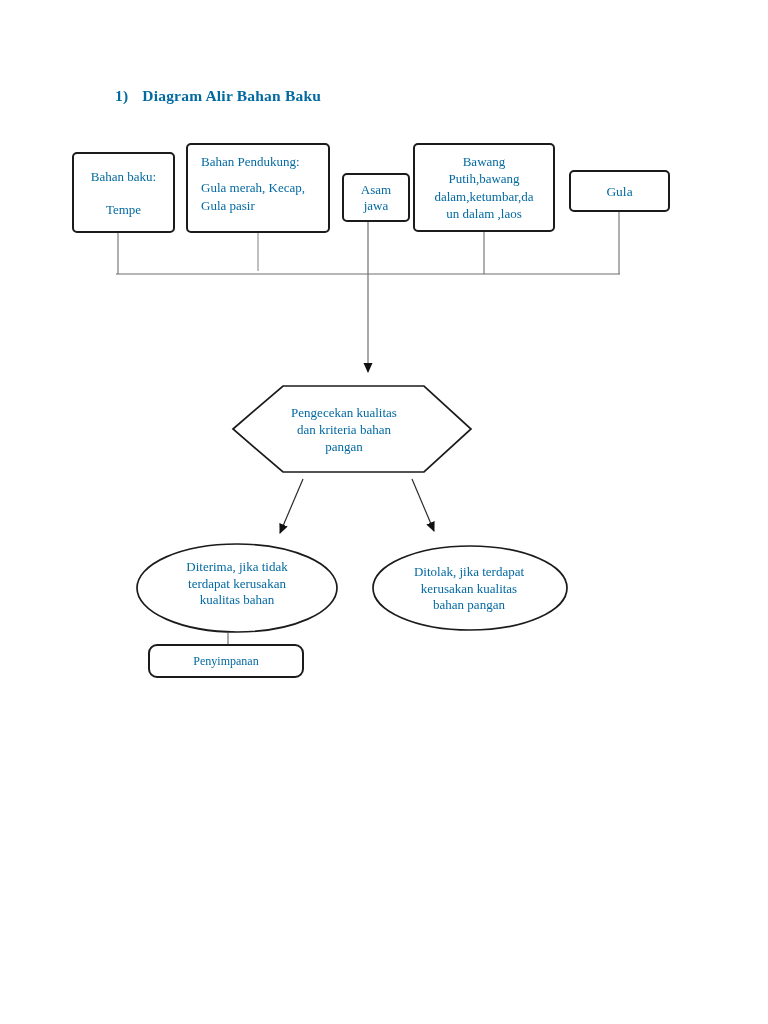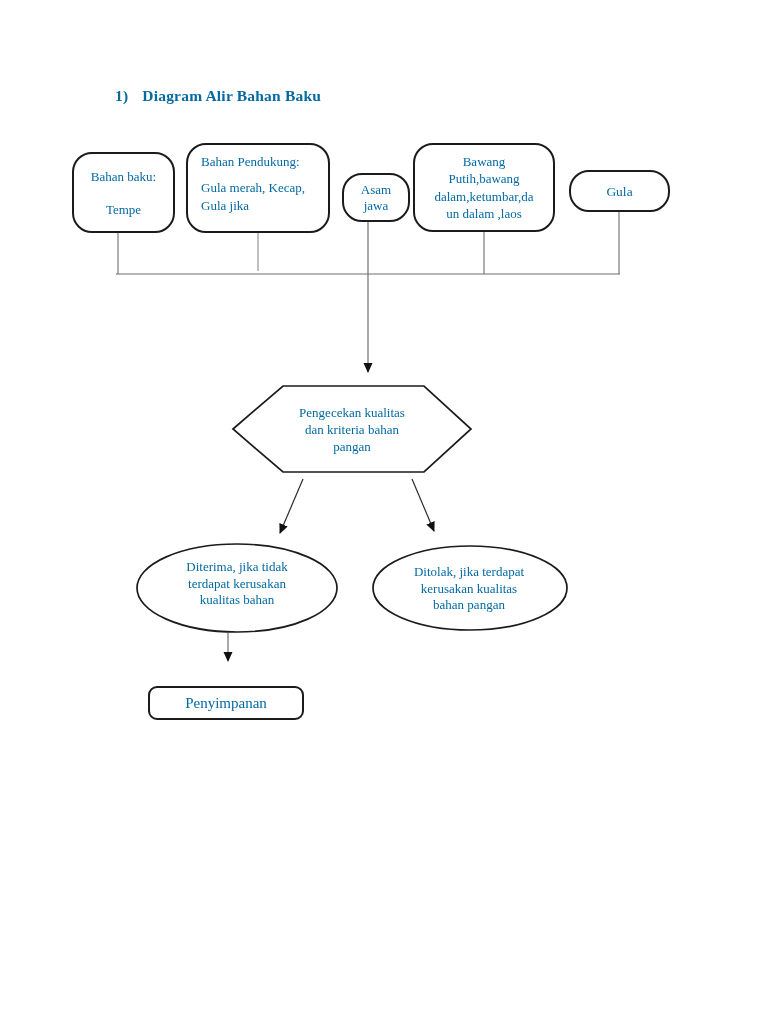--- a/index.html
+++ b/index.html
@@ -22,21 +22,21 @@
     white-space: nowrap;
   }
   .title .num { margin-right: 14px; }
 
   svg.diagram { position: absolute; left: 0; top: 0; z-index: 0; }
 
   .box {
     position: absolute;
     box-sizing: border-box;
     border: 2px solid #1b1b1b;
-    border-radius: 20px;
+    border-radius: 5px;
     background: #ffffff;
     z-index: 1;
     font-size: 13px;
     line-height: 17px;
     text-align: center;
     display: flex;
     flex-direction: column;
     justify-content: center;
     align-items: center;
   }
@@ -45,30 +45,30 @@
   #box-bahan-baku   { left: 72px;  top: 152px; width: 103px; height: 81px; row-gap: 16px; }
   #box-bahan-pendukung {
     left: 186px; top: 143px; width: 144px; height: 90px;
     justify-content: flex-start; align-items: flex-start;
     text-align: left; padding: 8px 8px 0 13px; line-height: 18px;
   }
   #box-bahan-pendukung .heading { margin-bottom: 8px; }
   #box-asam-jawa    { left: 342px; top: 173px; width: 68px;  height: 49px; line-height: 16px; }
   #box-bawang       { left: 413px; top: 143px; width: 142px; height: 89px; line-height: 17.5px; }
   #box-garam        { left: 569px; top: 170px; width: 101px; height: 42px; font-size: 13.5px; }
-  #box-penyimpanan  { left: 148px; top: 686px; width: 156px; height: 34px; border-radius: 9px; font-size: 15px; }
+  #box-penyimpanan  { left: 148px; top: 644px; width: 156px; height: 34px; border-radius: 9px; font-size: 12px; }
 
   .shape-text {
     position: absolute;
     z-index: 1;
     text-align: center;
     font-size: 13px;
     line-height: 17px;
   }
-  #text-pengecekan { left: 252px; top: 404px; width: 200px; }
+  #text-pengecekan { left: 244px; top: 404px; width: 200px; }
   #text-diterima   { left: 137px; top: 559px; width: 200px; line-height: 16.5px; }
   #text-ditolak    { left: 370px; top: 564px; width: 198px; line-height: 16.5px; }
   .shape-text span { display: block; }
 </style>
 </head>
 <body>
 
 <div class="page">
 
   <div class="title">
@@ -103,21 +103,21 @@
   </svg>
 
   <div class="box" id="box-bahan-baku">
     <span>Bahan baku:</span>
     <span>Tempe</span>
   </div>
 
   <div class="box" id="box-bahan-pendukung">
     <span class="heading">Bahan Pendukung:</span>
     <span>Gula merah, Kecap,</span>
-    <span>Gula jika</span>
+    <span>Gula pasir</span>
   </div>
 
   <div class="box" id="box-asam-jawa">
     <span>Asam</span>
     <span>jawa</span>
   </div>
 
   <div class="box" id="box-bawang">
     <span>Bawang</span>
     <span>Putih,bawang</span>

